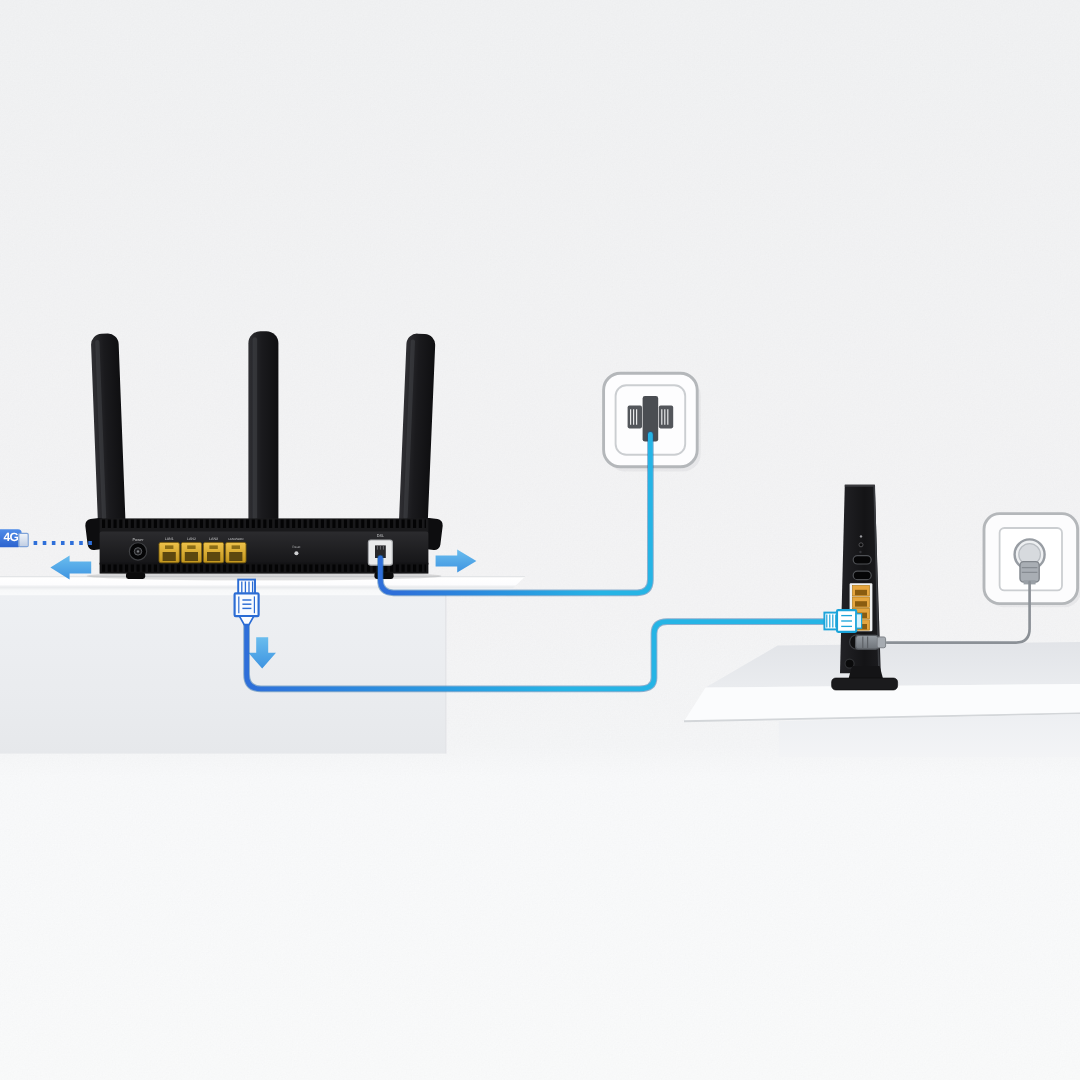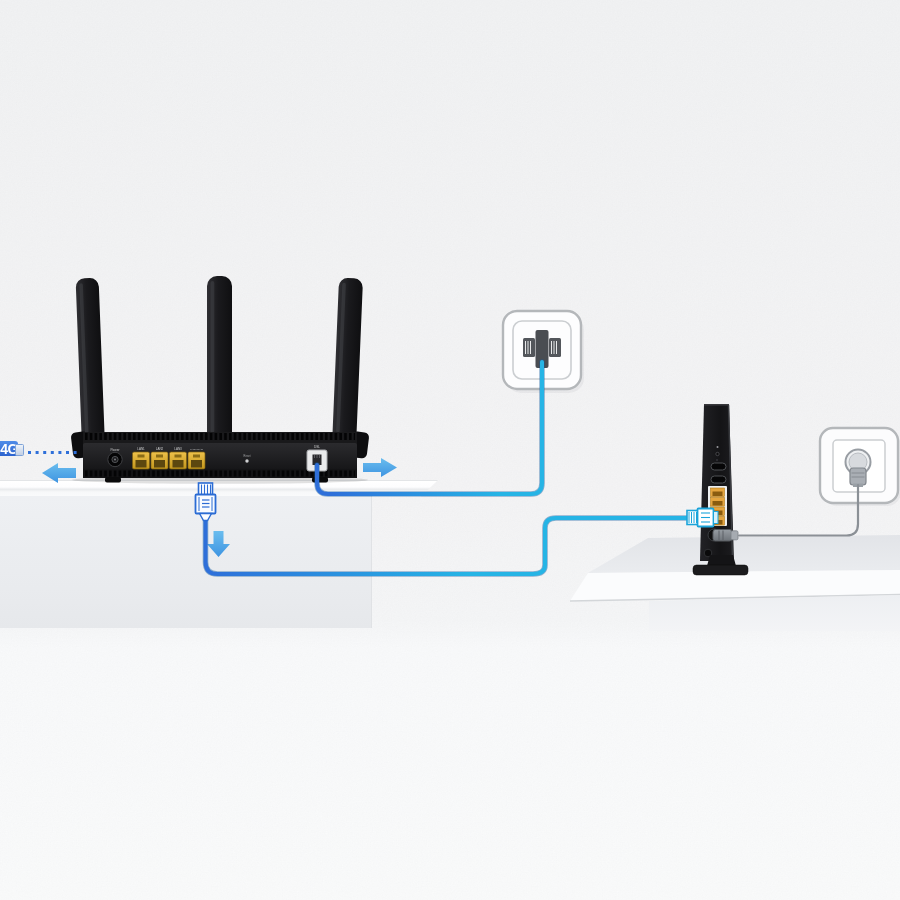--- a/index.html
+++ b/index.html
@@ -12,21 +12,21 @@
   #ltable-top{left:0;top:480px;width:438px;height:16px;
     background:linear-gradient(180deg,#ffffff 0%,#fdfdfe 38%,#e9ebed 52%,#f7f8f9 68%,#fafbfc 100%);
     border-top:1px solid #e3e5e7;
     -webkit-clip-path:polygon(0 0,100% 0,96% 100%,0 100%);clip-path:polygon(0 0,100% 0,96% 100%,0 100%);}
   #ltable-face{left:0;top:496px;width:371px;height:132px;
     background:linear-gradient(180deg,#eef0f3 0%,#e9ebee 70%,#e6e8eb 100%);
     border-right:1px solid #e0e2e5;}
   
   #dongle{left:0;top:441px;width:24px;height:16px;}
   #dongle-body{position:absolute;left:0;top:0;width:18px;height:15px;border-radius:0 3px 3px 0;
-    background:linear-gradient(180deg,#4f8ce8,#2c63cf);color:#fff;font-size:14px;font-weight:bold;
+    background:linear-gradient(180deg,#4f8ce8,#2c63cf);color:#fff;font-size:10px;font-weight:bold;
     display:flex;align-items:center;justify-content:center;letter-spacing:-.5px;}
   #dongle-tip{position:absolute;left:15px;top:2.5px;width:7px;height:10px;border-radius:1.5px;
     background:linear-gradient(180deg,#eef3f9,#c2cfe4);border:1px solid #7fa3d8;}
   svg text{font-family:"Liberation Sans",sans-serif;}
 </style>
 </head>
 <body>
 
 <div id="stage">
 

